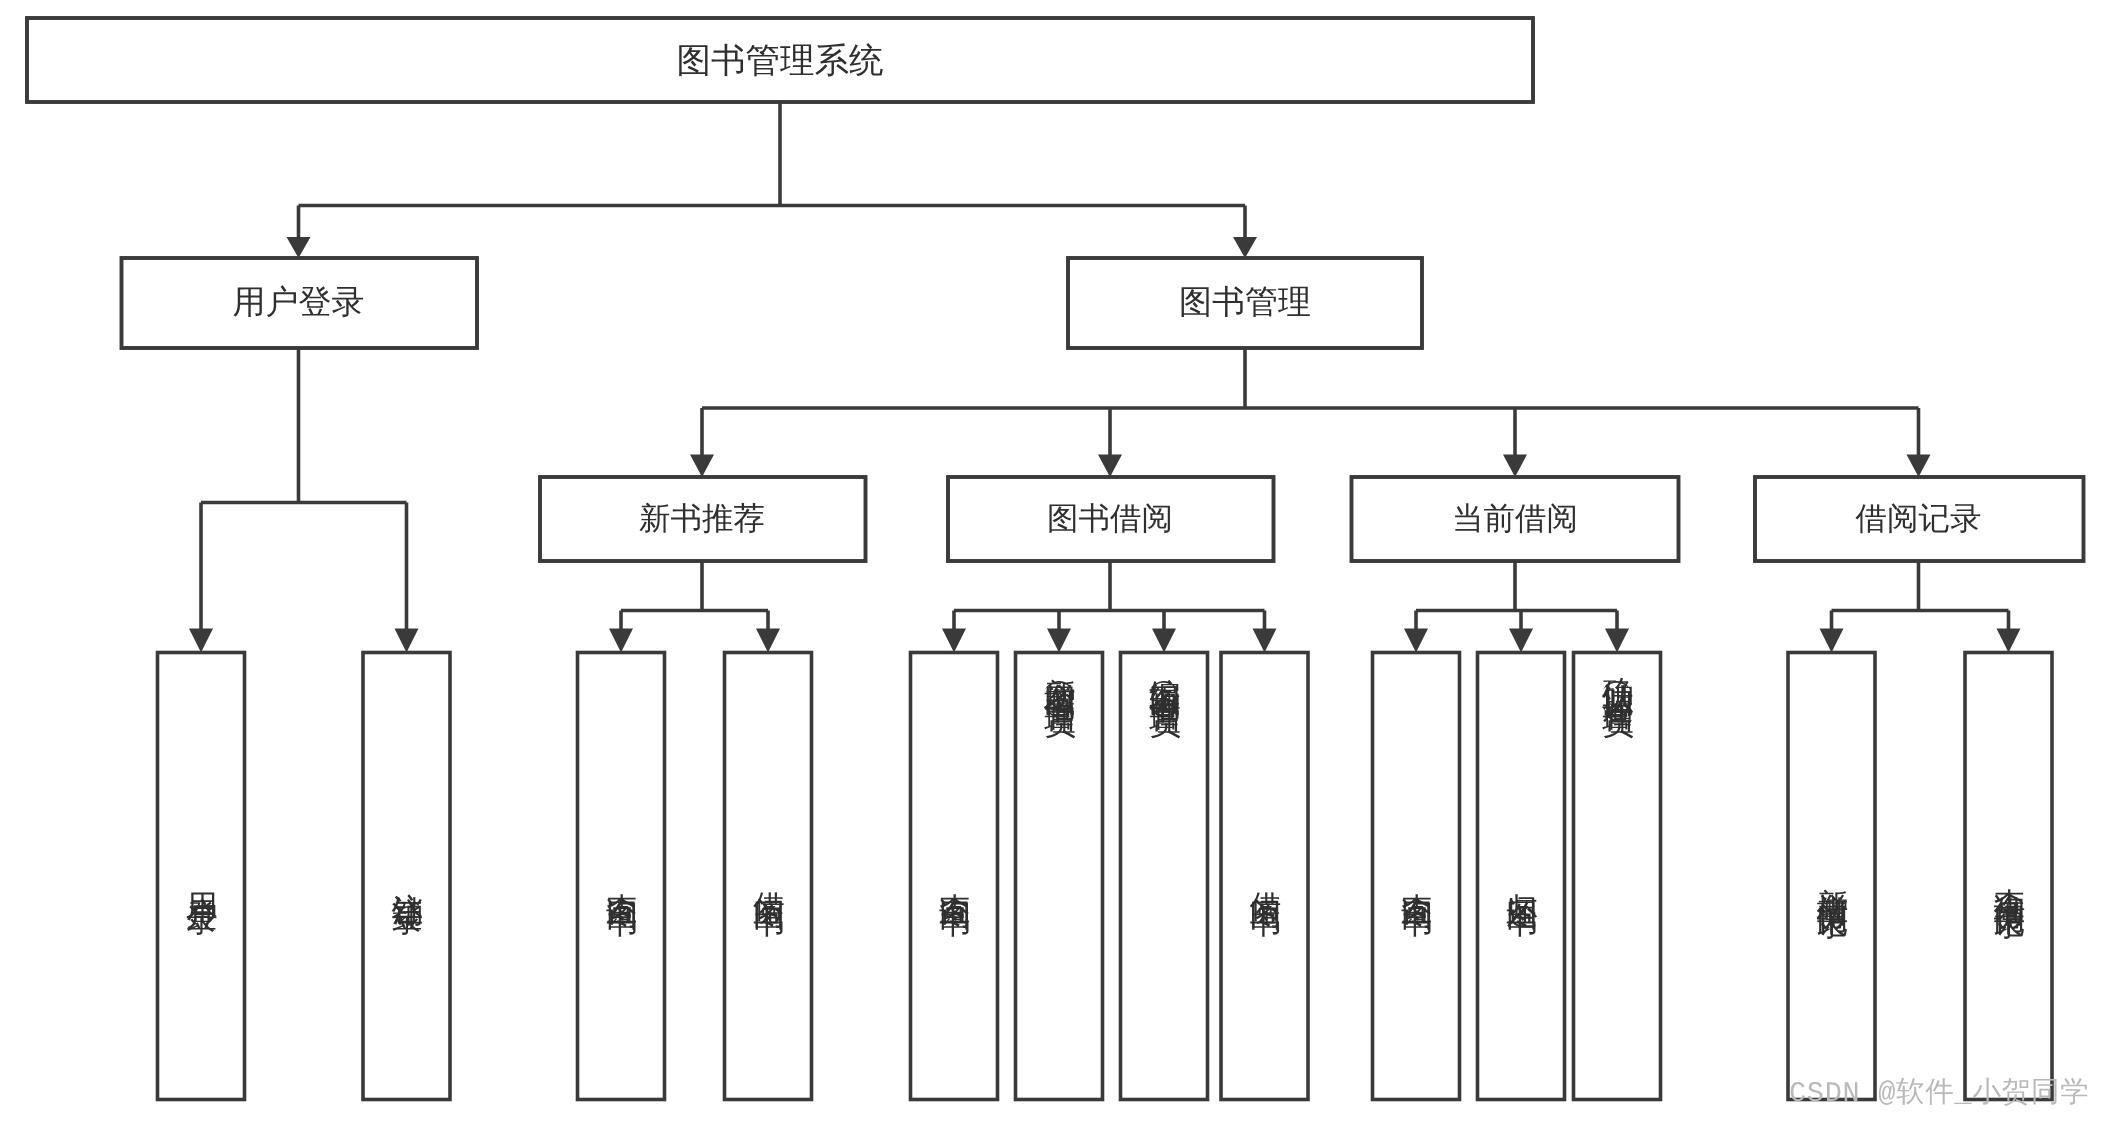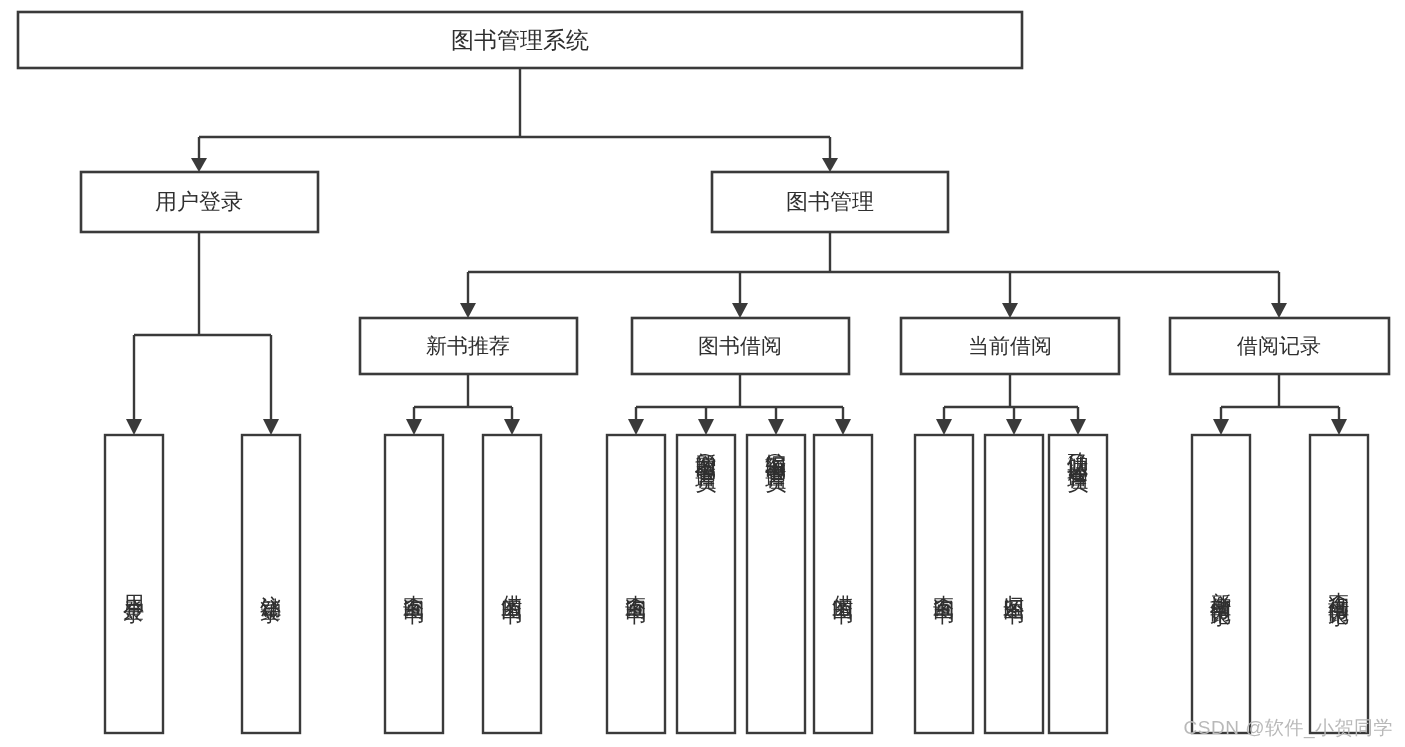--- a/index.html
+++ b/index.html
@@ -73,21 +73,21 @@
     line-height: 1.02;
     letter-spacing: 3px;
     color: #2f2f2f;
     white-space: nowrap;
     text-align: center;
   }
   .watermark {
     position: absolute;
     right: 12px;
     bottom: 6px;
-    font-family: Liberation Sans, sans-serif;
+    font-family: Liberation Mono, monospace;
     font-size: 19px;
     color: #b9b9b9;
     letter-spacing: 0.5px;
     white-space: nowrap;
     user-select: none;
     text-align: center;
   }
 </style>
 </head>
 <body>

